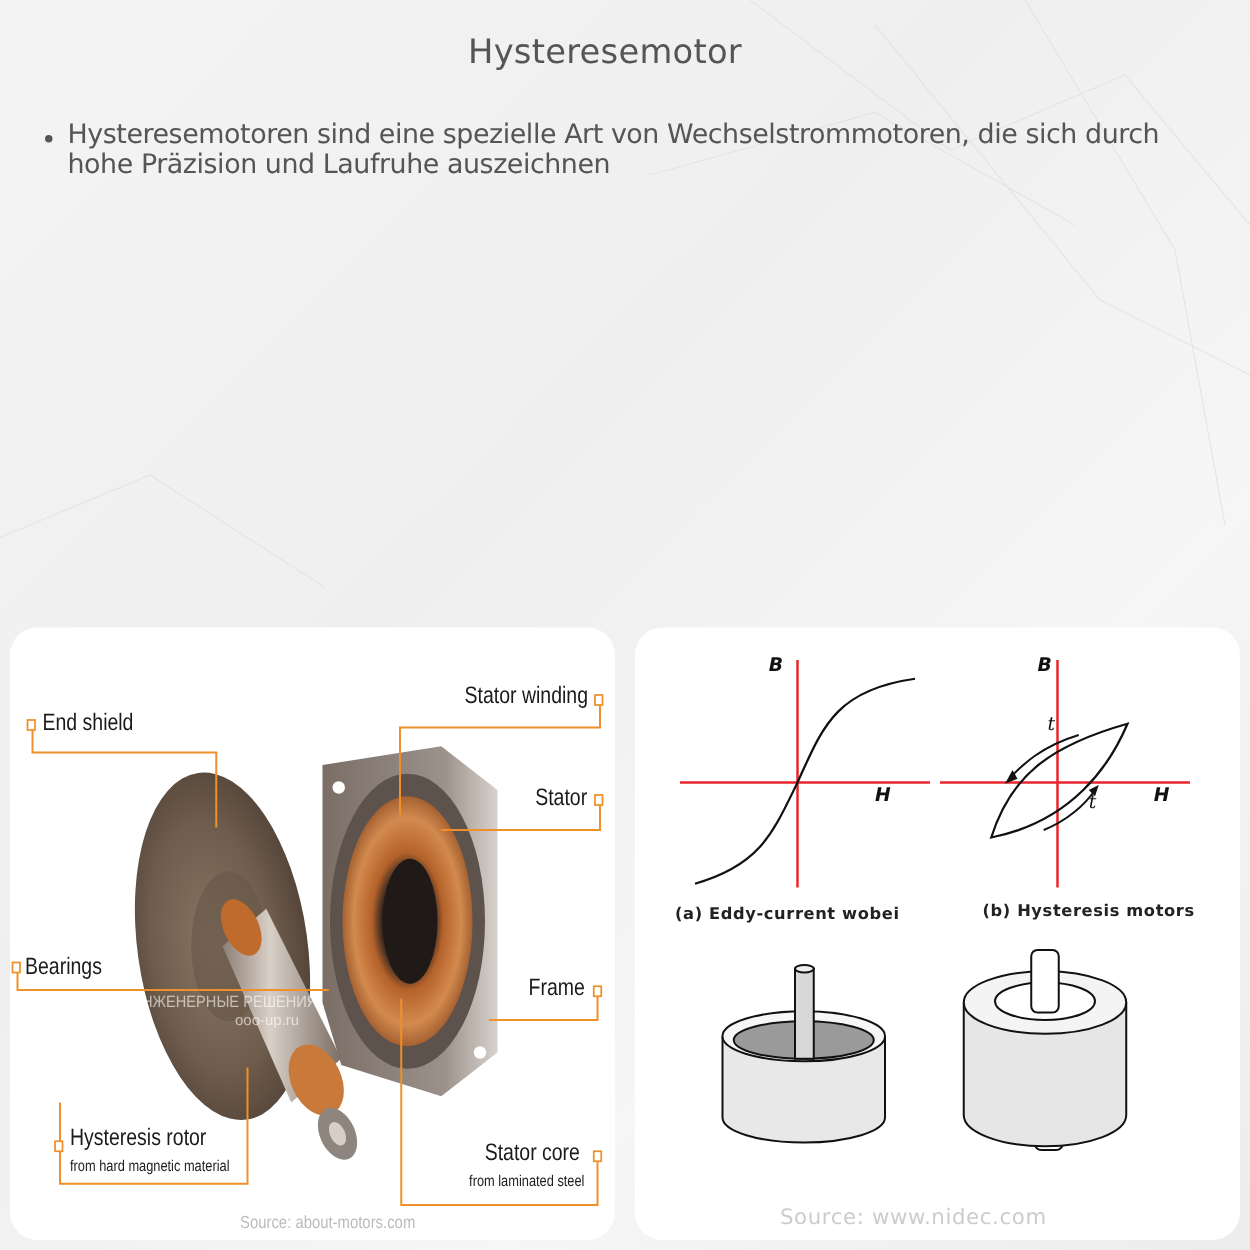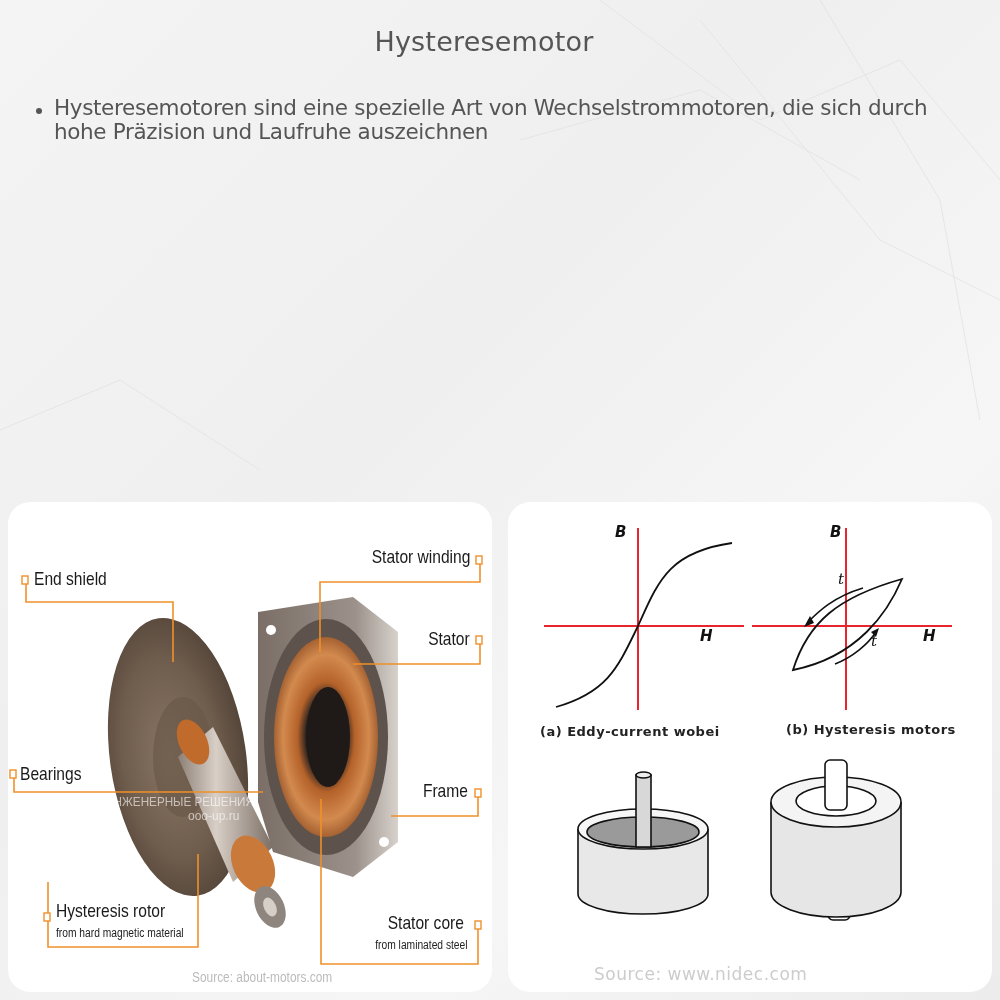--- a/index.html
+++ b/index.html
@@ -163,14 +163,14 @@
     </g>
   </svg>
   <div class="axlbl" style="left:107px;top:21px;">B</div>
   <div class="axlbl" style="left:192px;top:125px;">H</div>
   <div class="axlbl" style="left:322px;top:21px;">B</div>
   <div class="axlbl" style="left:415px;top:125px;">H</div>
   <div class="tlbl" style="left:330px;top:68px;">t</div>
   <div class="tlbl" style="left:363px;top:130px;">t</div>
   <div class="cap" style="left:32px;top:222px;">(a) Eddy-current wobei</div>
   <div class="cap" style="left:247px;top:220px;margin-left:31px;">(b) Hysteresis motors</div>
-  <div class="src2" style="left:86px;top:462px;">Source: www.nidec.com</div>
+  <div class="src2" style="left:116px;top:462px;">Source: www.nidec.com</div>
 </div>
 
 </body></html>

